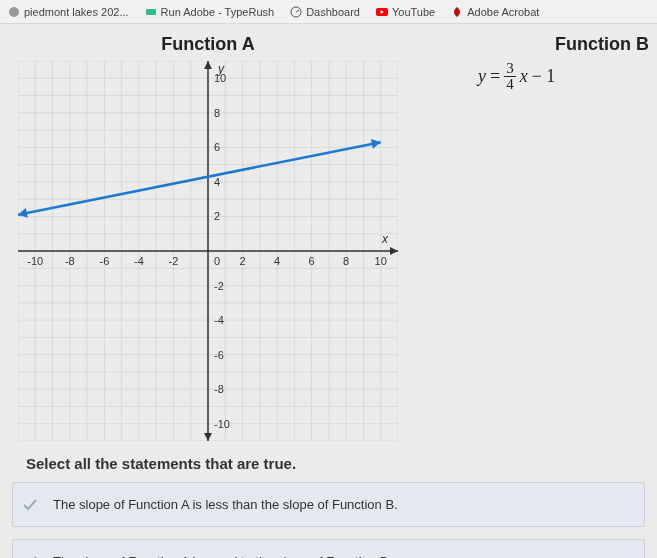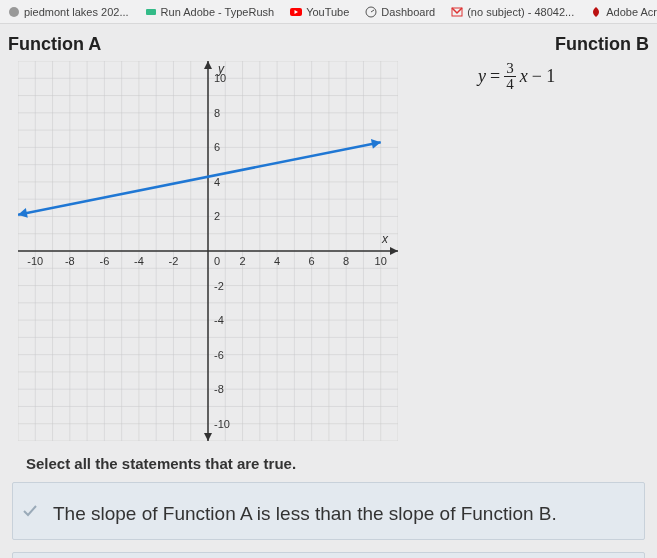--- a/index.html
+++ b/index.html
@@ -37,21 +37,21 @@
   }
   .funcrow {
     display: flex;
     gap: 40px;
   }
   .funcA { width: 400px; }
   .funcB { flex: 1; padding-top: 0; }
   .func-title {
     font-weight: bold;
     font-size: 18px;
-    text-align: left;
+    text-align: center;
     margin-bottom: 6px;
   }
   .funcB .func-title { text-align: right; padding-left: 30px; }
   .chartbox {
     width: 380px;
     height: 380px;
     position: relative;
     margin: 0 auto;
   }
   .equation {
@@ -77,22 +77,22 @@
     font-size: 15px;
     color: #333;
     margin: 14px 0 10px 18px;
     font-weight: bold;
   }
   .options { display: flex; flex-direction: column; gap: 12px; padding: 0 4px; }
   .option {
     background: #e3e9ef;
     border: 1px solid #c8d1da;
     border-radius: 2px;
-    padding: 20px 16px 14px 40px;
-    font-size: 19px;
+    padding: 14px 16px 14px 40px;
+    font-size: 13px;
     color: #333;
     position: relative;
     cursor: pointer;
   }
   .option .check {
     position: absolute;
     left: 8px;
     top: 50%;
     transform: translateY(-50%);
     width: 18px;
@@ -119,43 +119,34 @@
     <span class="favicon">
         <svg viewBox="0 0 12 12">
           <rect x="1" y="3" width="10" height="6" rx="1" fill="#3b8"></rect>
         </svg>
       </span>
     <span>Run Adobe - TypeRush</span>
   </div>
   <div class="tab">
     <span class="favicon">
         <svg viewBox="0 0 12 12">
+          <circle cx="6" cy="6" r="5" fill="none" stroke="#555" stroke-width="1"></circle>
+          <path d="M6 6 L9 4" stroke="#555"></path>
+        </svg>
+      </span>
+    <span>Dashboard</span>
+  </div>
+  <div class="tab">
+    <span class="favicon">
+        <svg viewBox="0 0 12 12">
           <rect x="0" y="2" width="12" height="8" rx="2" fill="#f00"></rect>
           <path d="M4.5 4 L8 6 L4.5 8 Z" fill="#fff"></path>
         </svg>
       </span>
     <span>YouTube</span>
-  </div>
-  <div class="tab">
-    <span class="favicon">
-        <svg viewBox="0 0 12 12">
-          <circle cx="6" cy="6" r="5" fill="none" stroke="#555" stroke-width="1"></circle>
-          <path d="M6 6 L9 4" stroke="#555"></path>
-        </svg>
-      </span>
-    <span>Dashboard</span>
-  </div>
-  <div class="tab">
-    <span class="favicon">
-        <svg viewBox="0 0 12 12">
-          <path d="M1 2 L6 7 L11 2" fill="none" stroke="#d33" stroke-width="1.5"></path>
-          <rect x="1" y="2" width="10" height="8" fill="none" stroke="#d33" stroke-width="1"></rect>
-        </svg>
-      </span>
-    <span>(no subject) - 48042...</span>
   </div>
   <div class="tab">
     <span class="favicon">
         <svg viewBox="0 0 12 12">
           <path d="M6 1 C2 4 2 8 6 11 C10 8 10 4 6 1" fill="#b11"></path>
         </svg>
       </span>
     <span>Adobe Acrobat</span>
   </div>
 </div>

